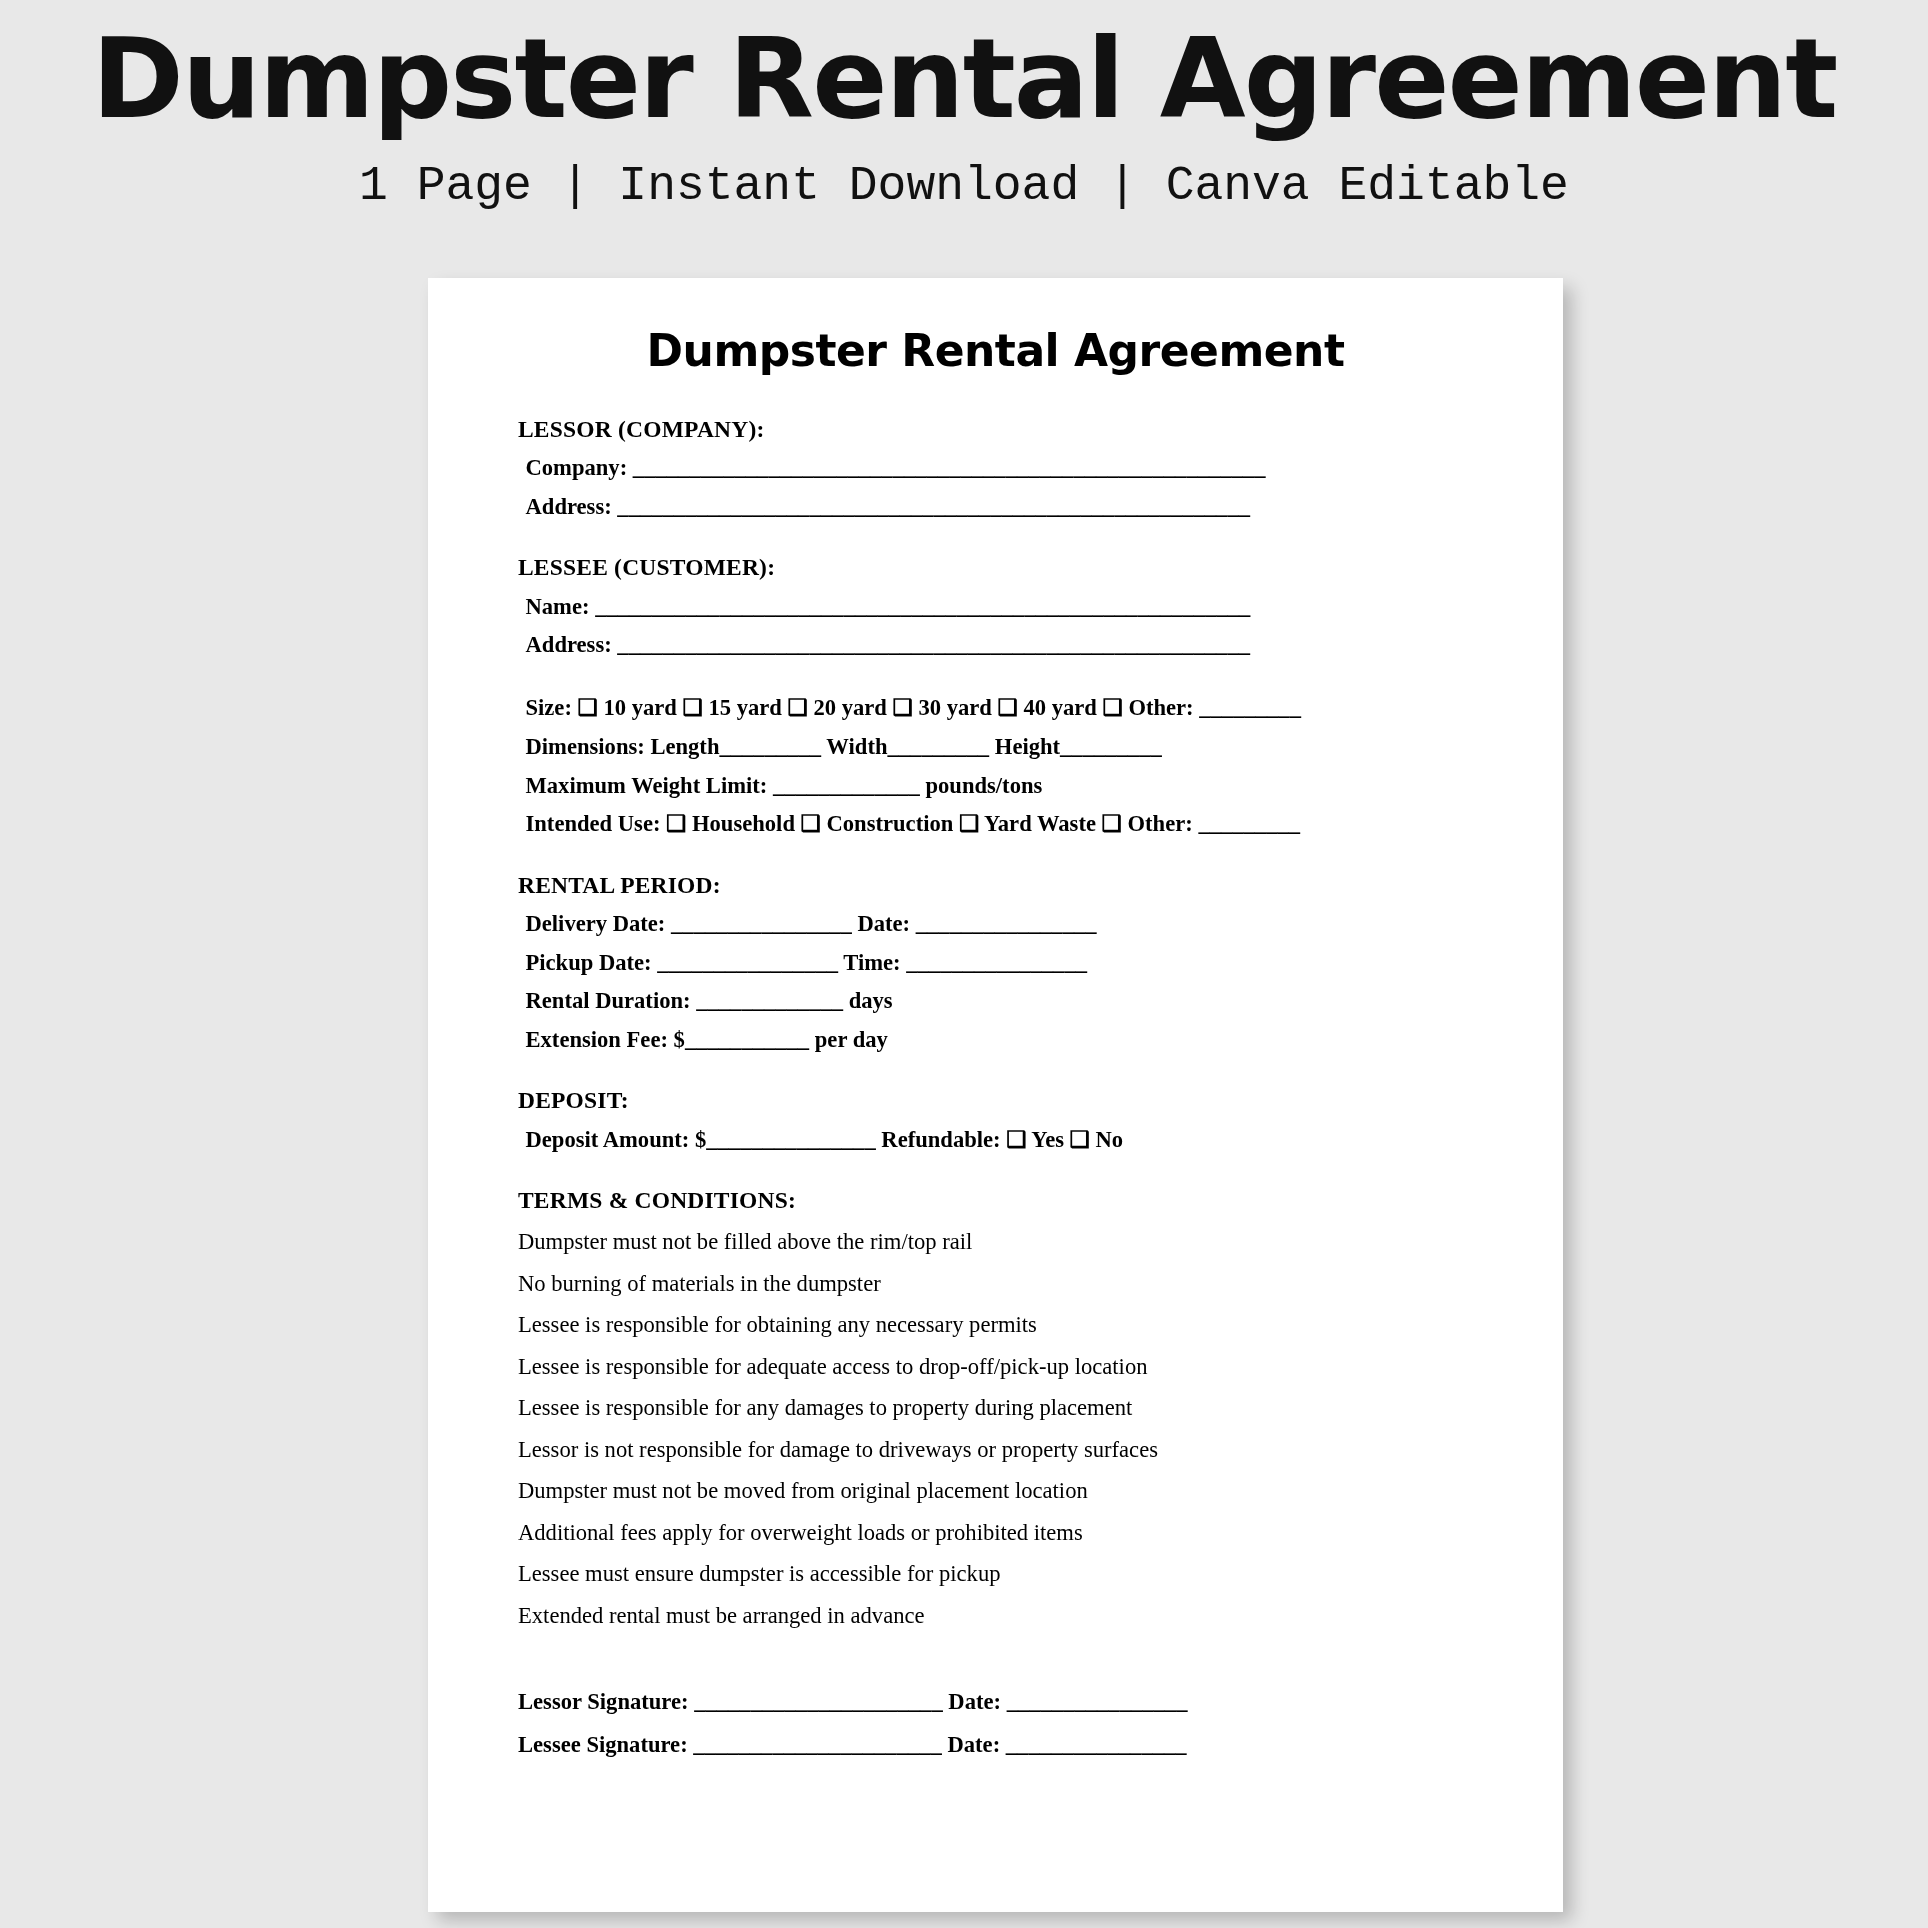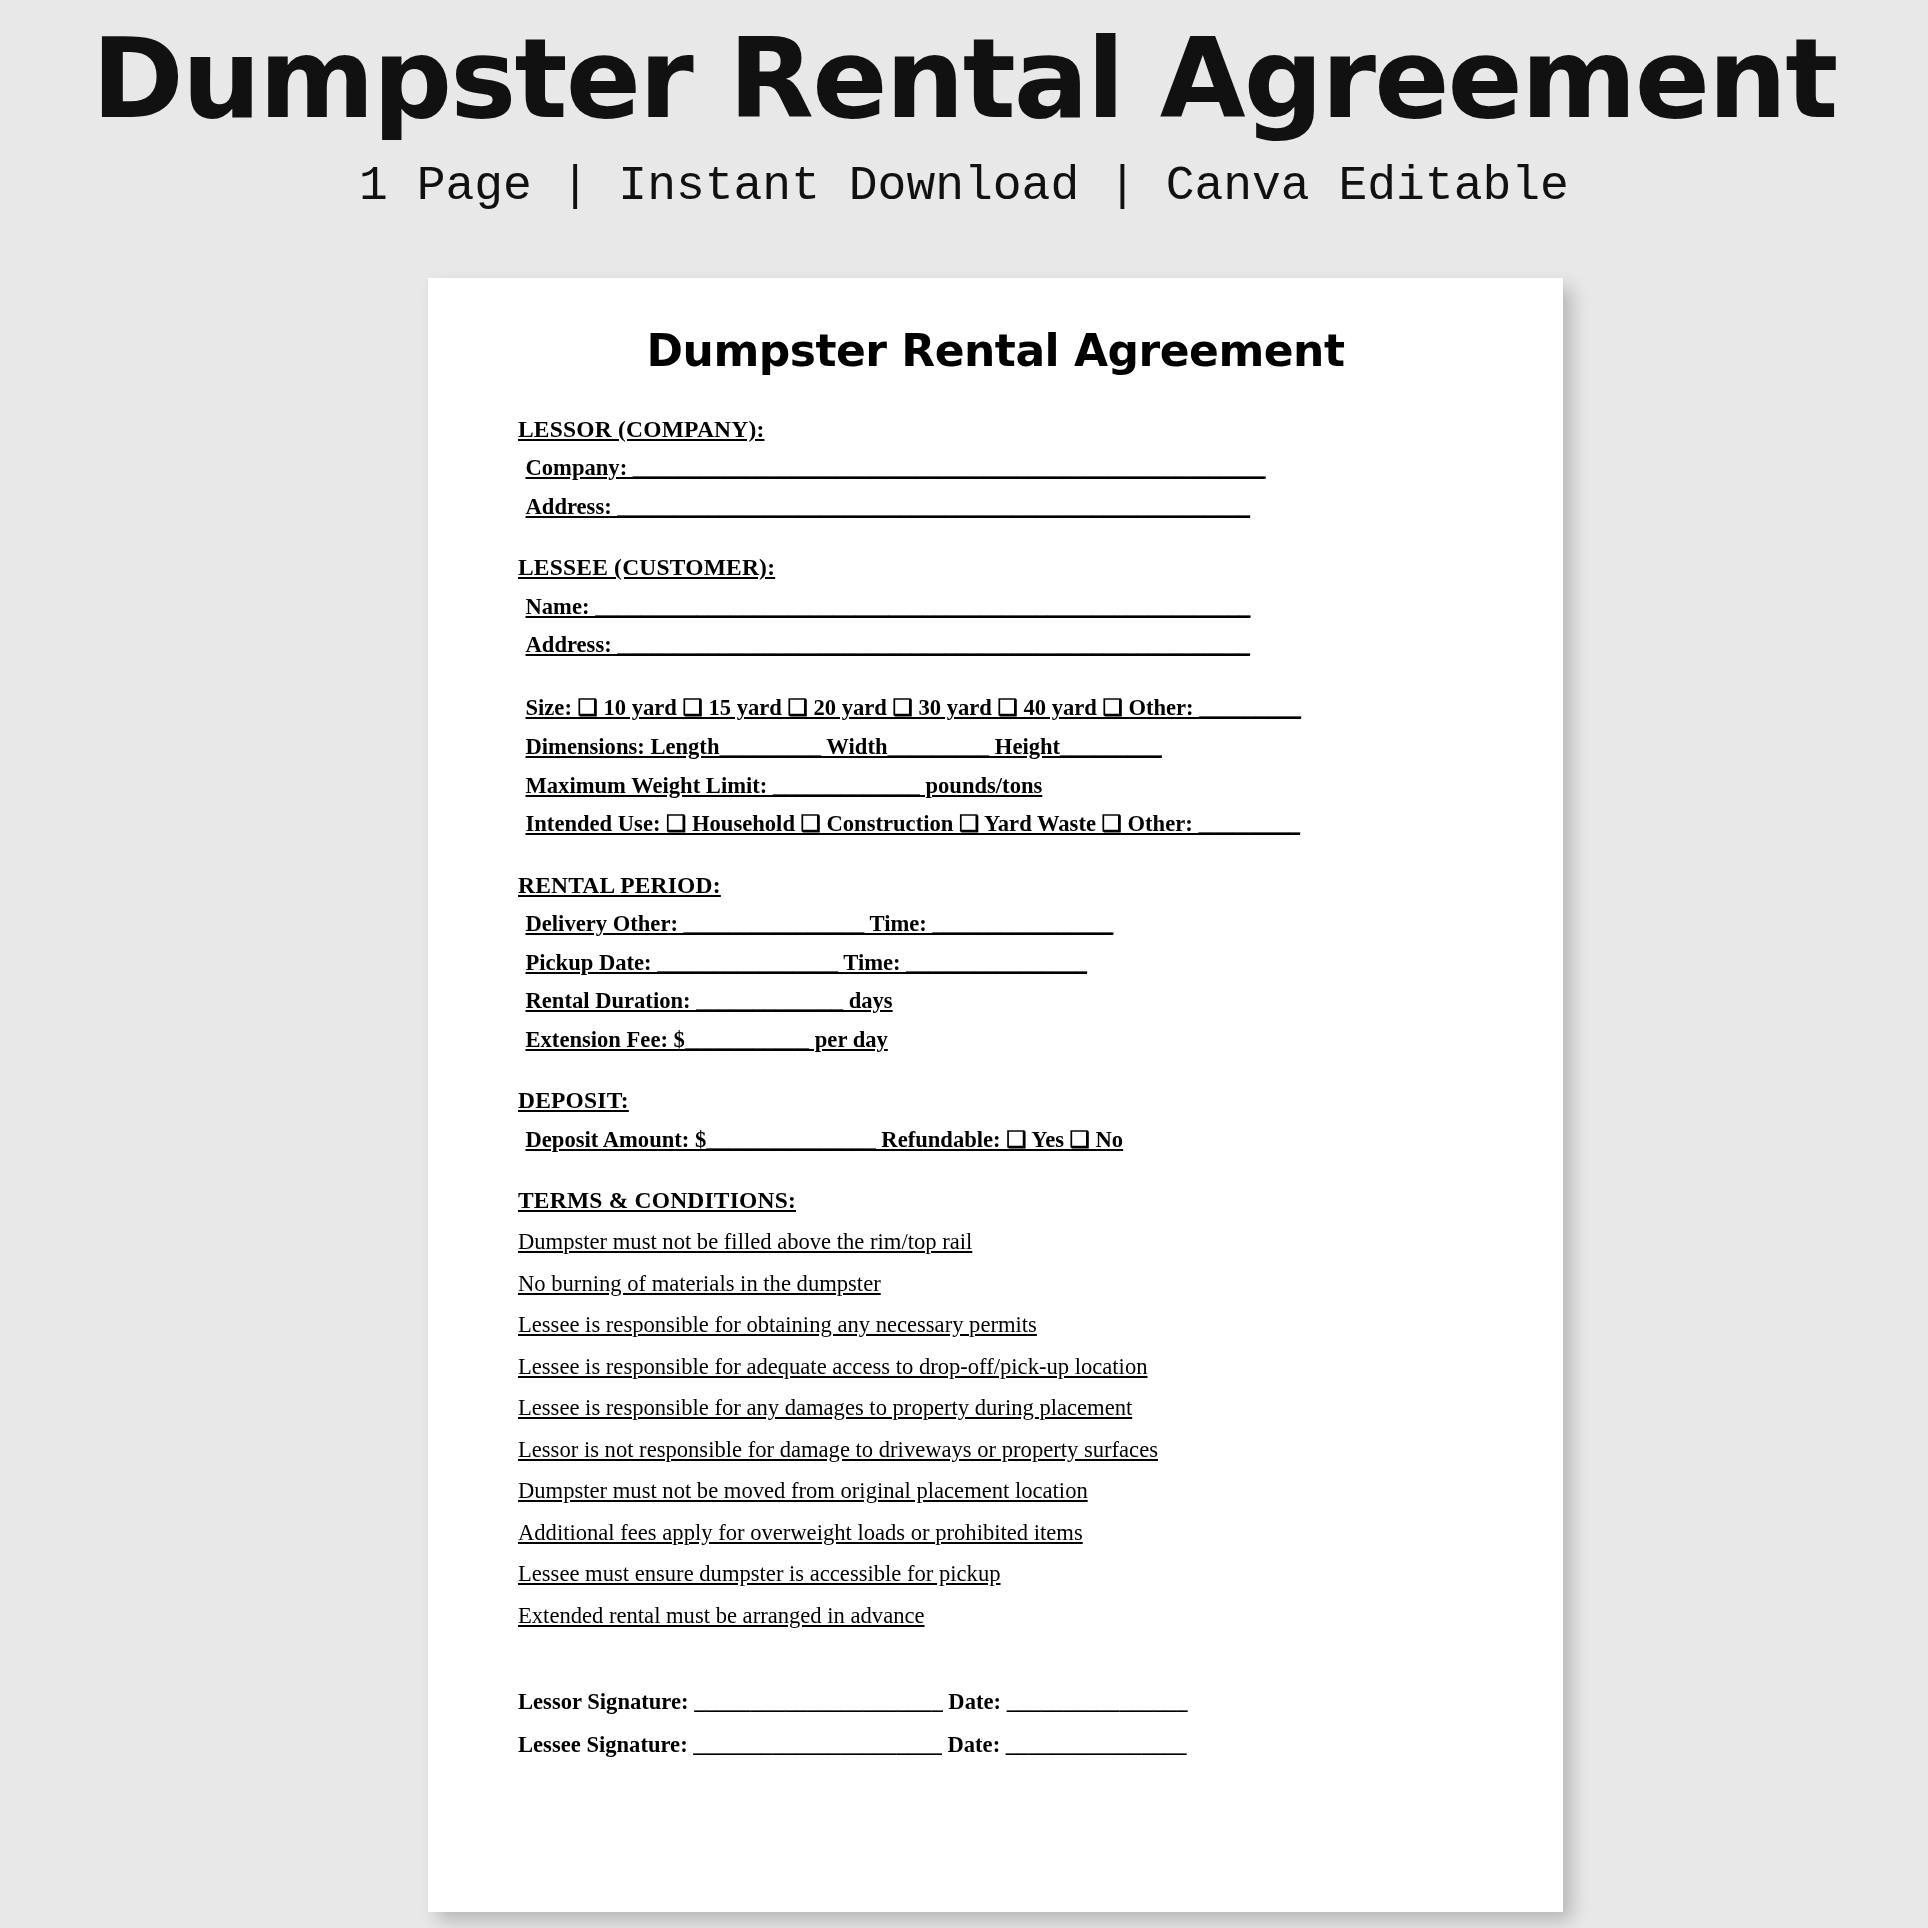--- a/index.html
+++ b/index.html
@@ -94,21 +94,21 @@
   .terms .section-head {
     margin-bottom: 12.2px;
   }
   .sig-block {
     margin-top: 55px;
   }
   .sig-block .line {
     margin-left: 0;
     margin-bottom: 11.3px;
   }
-  .sec-gap-lg { margin-bottom: 32px; text-decoration: underline; }
+  .sec-gap-lg { margin-bottom: 32px; }
 </style>
 </head>
 <body>
 
 <div class="promo-header">
   <h1 class="promo-title">Dumpster Rental Agreement</h1>
   <div class="promo-subtitle">1 Page | Instant Download | Canva Editable</div>
 </div>
 
 <div class="page-wrap">
@@ -132,21 +132,21 @@
 
       <div class="section sec-gap-lg">
         <div class="line">Size: ❑ 10 yard ❑ 15 yard ❑ 20 yard ❑ 30 yard ❑ 40 yard ❑ Other: _________</div>
         <div class="line">Dimensions: Length_________ Width_________ Height_________</div>
         <div class="line">Maximum Weight Limit: _____________ pounds/tons</div>
         <div class="line">Intended Use: ❑ Household ❑ Construction ❑ Yard Waste ❑ Other: _________</div>
       </div>
 
       <div class="section sec-gap-lg">
         <div class="section-head">RENTAL PERIOD:</div>
-        <div class="line">Delivery Other: ________________ Time: ________________</div>
+        <div class="line">Delivery Date: ________________ Date: ________________</div>
         <div class="line">Pickup Date: ________________ Time: ________________</div>
         <div class="line">Rental Duration: _____________ days</div>
         <div class="line">Extension Fee: $___________ per day</div>
       </div>
 
       <div class="section sec-gap-lg">
         <div class="section-head">DEPOSIT:</div>
         <div class="line">Deposit Amount: $_______________ Refundable: ❑ Yes ❑ No</div>
       </div>
 

